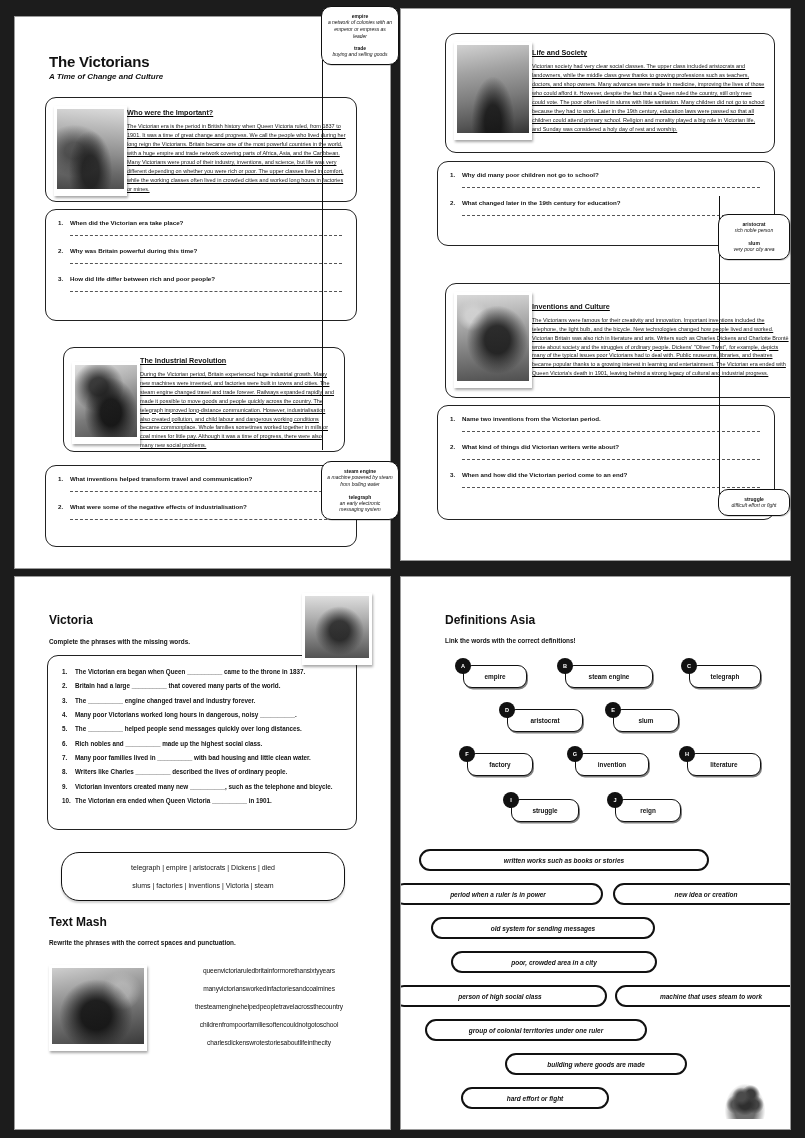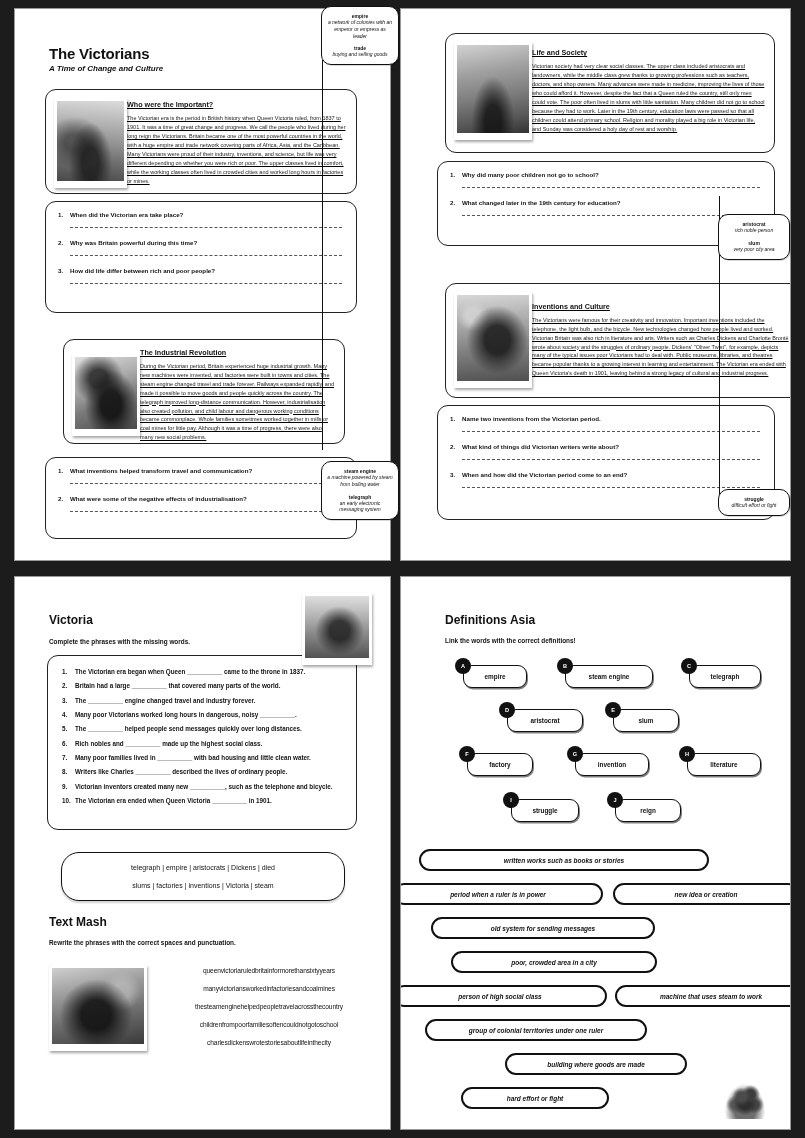--- a/index.html
+++ b/index.html
@@ -13,21 +13,21 @@
     position: relative;
     width: 805px; height: 1138px;
     background: #1c1c1c;
   }
   .page {
     position: absolute;
     background: #ffffff;
     border: 1px solid #9a9a9a;
     overflow: hidden;
   }
-  #page-1 { left: 14px;  top: 8px;   width: 377px; height: 553px; }
+  #page-1 { left: 14px;  top: 16px;   width: 377px; height: 553px; }
   #page-2 { left: 400px; top: 8px;   width: 391px; height: 553px; }
   #page-3 { left: 14px;  top: 576px; width: 377px; height: 554px; }
   #page-4 { left: 400px; top: 576px; width: 391px; height: 554px; }
 
   
   .doc-title {
     font-size: 15px; font-weight: bold; color: #111; letter-spacing: -0.2px;
   }
   .doc-sub {
     font-size: 8px; font-weight: bold; font-style: italic; color: #111;

